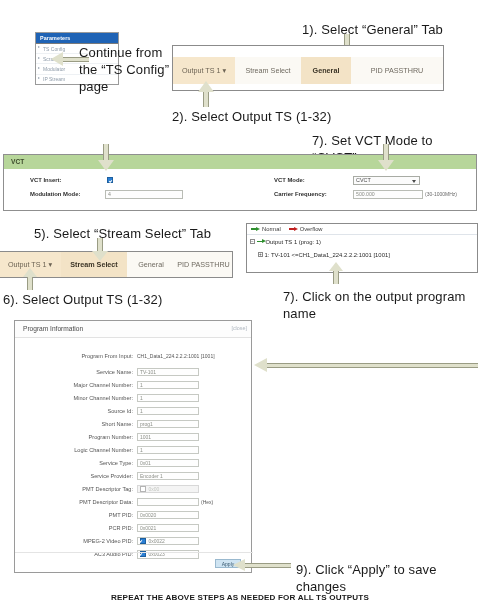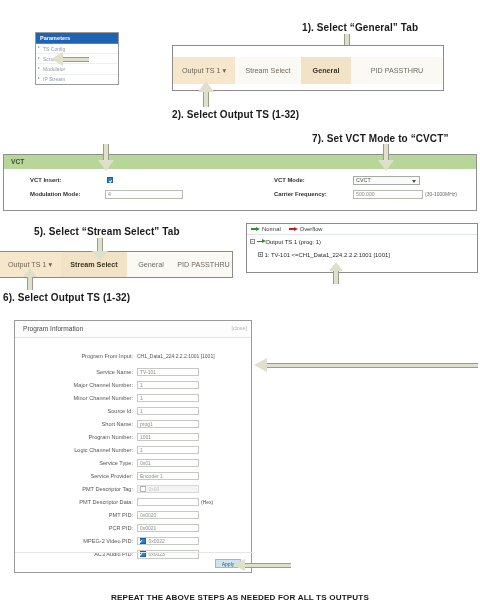--- a/index.html
+++ b/index.html
@@ -10,21 +10,21 @@
     font-family:"Liberation Sans", sans-serif;
     position:relative;
     overflow:hidden;
     -webkit-font-smoothing:none;
   }
   .stage { position:absolute; left:0; top:0; width:480px; height:611px; }
   .abs { position:absolute; }
 
   
   .anno {
-    font-size:10px; font-weight:bold; color:#1a1a1a;
+    font-size:13px; font-weight:normal; color:#1a1a1a;
     line-height:1.32; letter-spacing:0.01em;
     white-space:pre-line;
   }
   .title {
     font-size:8.4px; font-weight:bold; color:#111;
     text-decoration:underline; letter-spacing:0.01em;
   }
   .footer {
     font-size:8.1px; font-weight:bold; color:#1a1a1a;
     letter-spacing:0.02em; text-align:center; width:480px;
@@ -179,20 +179,23 @@
     </div>
   </div>
 
   <div class="abs" style="left:51px; top:52px; width:38px; height:14px;">
     <div class="abs" style="left:11px; top:4.5px; width:27px; height:5px; background:#dfe0cb;
                             border-top:1px solid #9a9c84; border-bottom:1px solid #9a9c84;"></div>
     <div class="abs" style="left:0px; top:0px; width:0; height:0;
         border-right:12px solid #dfe0cb; border-top:7px solid transparent; border-bottom:7px solid transparent;"></div>
   </div>
 
+  <div class="abs anno" style="left:79px; top:44px;">Continue from
+the “TS Config”
+page</div>
 
   <div class="abs anno" style="left:302px; top:21px;">1). Select “General” Tab</div>
 
   <div class="abs" style="left:339px; top:34px; width:16px; height:26px;">
     <div class="abs" style="left:5px; top:0; width:6px; height:16px; background:#dfe0cb;
                             border-left:1px solid #9a9c84; border-right:1px solid #9a9c84;"></div>
     <div class="abs" style="left:0px; top:15px; width:0; height:0;
         border-top:11px solid #dfe0cb; border-left:8px solid transparent; border-right:8px solid transparent;"></div>
   </div>
 
@@ -320,20 +323,21 @@
     </div>
   </div>
 
   <div class="abs" style="left:329px; top:262px; width:14px; height:22px; z-index:6;">
     <div class="abs" style="left:4px; top:8px; width:6px; height:14px; background:#dfe0cb;
                             border-left:1px solid #9a9c84; border-right:1px solid #9a9c84;"></div>
     <div class="abs" style="left:0px; top:0px; width:0; height:0;
         border-bottom:9px solid #dfe0cb; border-left:7px solid transparent; border-right:7px solid transparent;"></div>
   </div>
 
+  <div class="abs anno" style="left:283px; top:288px;">7). Click on the output program name</div>
 
   <div class="abs dlg" style="left:14px; top:320px; width:238px; height:253px;">
     <div class="dlgBar">
       <div class="dlgTitle">Program Information</div>
       <div class="dlgClose">[close]</div>
     </div>
     <div class="dlgBody" style="height:212px;">
 
       <div class="rowLab" style="left:34px; top:15px; width:84px;">Program From Input:</div>
       <div class="rowTxt" style="left:122px; top:15px;">CH1_Data1_224.2.2.2:1001 [1001]</div>
@@ -409,16 +413,17 @@
   </div>
 
 
   <div class="abs" style="left:233px; top:559px; width:58px; height:13px;">
     <div class="abs" style="left:11px; top:4px; width:47px; height:5px; background:#dfe0cb;
                             border-top:1px solid #9a9c84; border-bottom:1px solid #9a9c84;"></div>
     <div class="abs" style="left:0px; top:0px; width:0; height:0;
         border-right:12px solid #dfe0cb; border-top:6.5px solid transparent; border-bottom:6.5px solid transparent;"></div>
   </div>
 
+  <div class="abs anno" style="left:296px; top:561px;">9). Click “Apply” to save changes</div>
 
   <div class="abs footer" style="left:0; top:593px;">REPEAT THE ABOVE STEPS AS NEEDED FOR ALL TS OUTPUTS</div>
 
 </div>
 
 </body></html>

